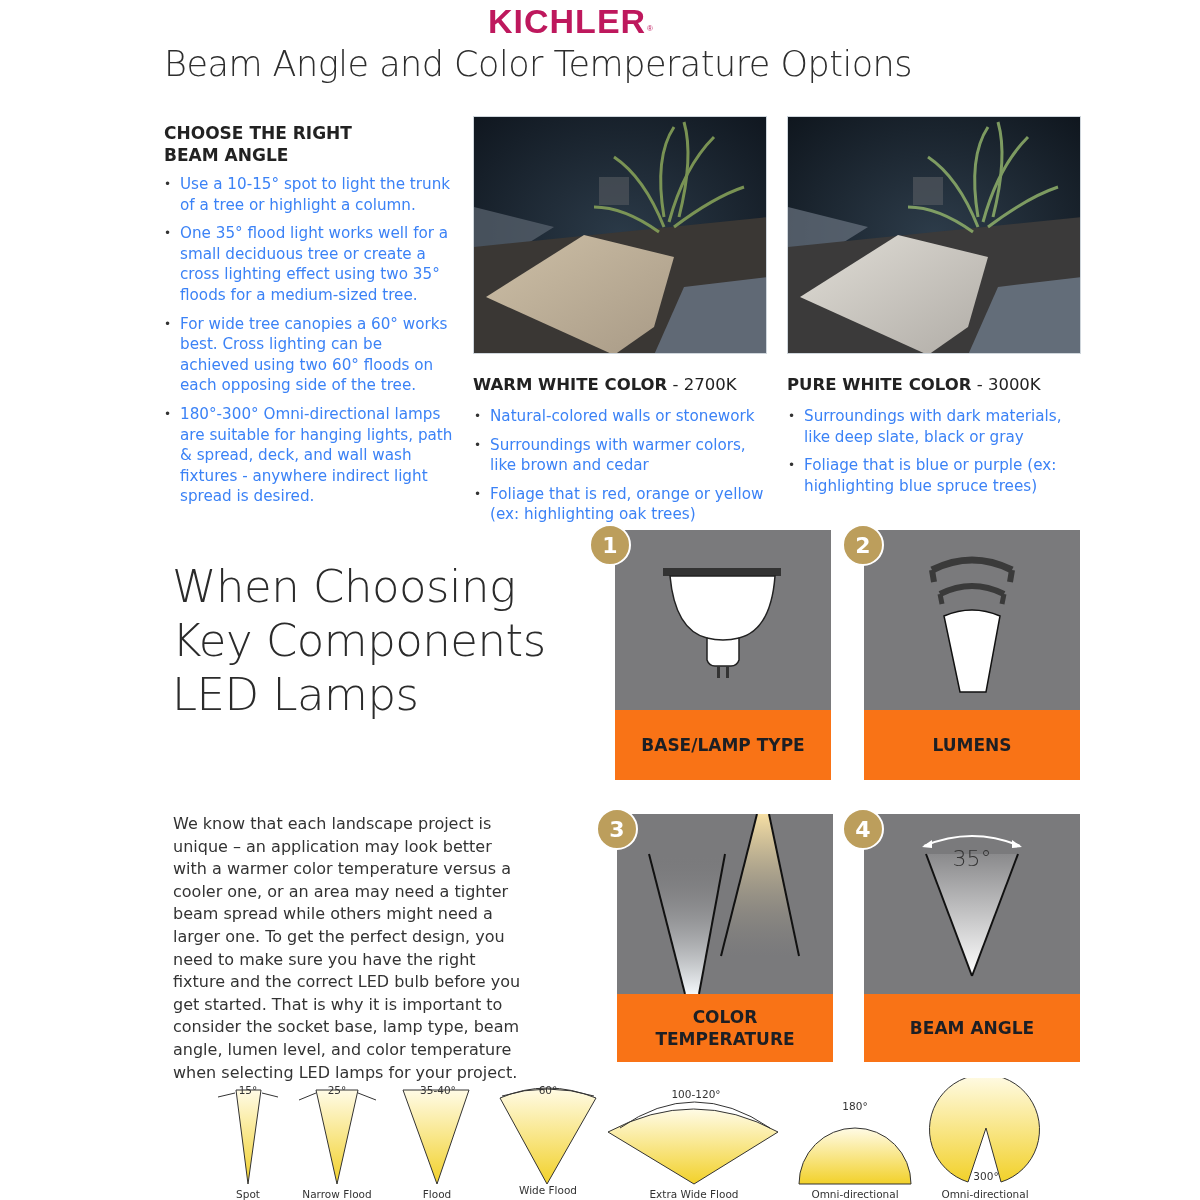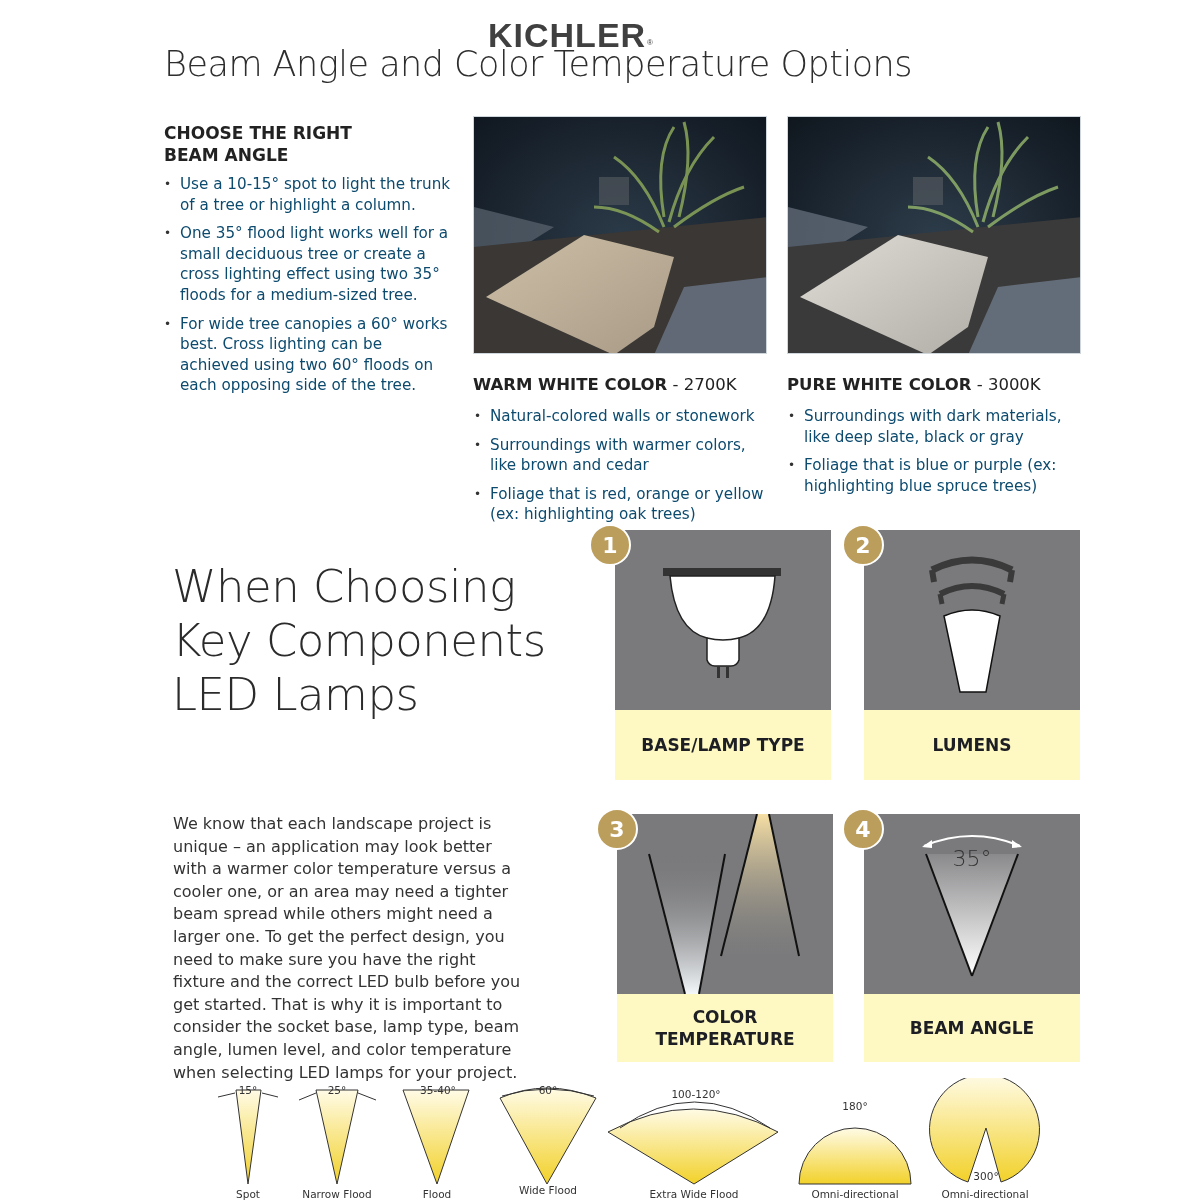--- a/index.html
+++ b/index.html
@@ -1,29 +1,29 @@
 <!DOCTYPE html>
 <html><head>
 <meta charset="utf-8">
 <style>
   * { box-sizing: border-box; margin: 0; padding: 0; }
   html, body { width: 1200px; height: 1200px; background: #ffffff; overflow: hidden; }
   body { position: relative; font-family: "DejaVu Sans", sans-serif; color: #2a2a2a; }
 
   .abs { position: absolute; }
 
-  .logo { left: 488px; top: 16px; font-family: "Liberation Sans", sans-serif; font-size: 34px; font-weight: bold; color: #404040; letter-spacing: 1px; }
+  .logo { left: 488px; top: 2px; font-family: "Liberation Sans", sans-serif; font-size: 34px; font-weight: bold; color: #be185d; letter-spacing: 1px; }
   .logo .reg { font-size: 8px; vertical-align: top; position: relative; top: 22px; left: 1px; font-weight: normal; }
 
   .title { left: 164px; top: 44px; font-size: 35px; font-weight: 300; color: #2e2e2e; font-family: "DejaVu Sans", sans-serif; letter-spacing: -0.5px; }
 
   .h-beam { left: 164px; top: 122px; font-size: 17px; font-weight: bold; line-height: 22px; color: #222; }
 
   ul.bullets { list-style: none; }
-  ul.bullets li { position: relative; padding-left: 16px; font-size: 15.2px; line-height: 20.6px; color: #0c4a6e; margin-bottom: 8px; }
+  ul.bullets li { position: relative; padding-left: 16px; font-size: 15.2px; line-height: 20.6px; color: #3b82f6; margin-bottom: 8px; }
   ul.bullets li::before { content: "•"; position: absolute; left: 0; top: 0; font-size: 12px; color: #333; }
   .beam-list { left: 164px; top: 174px; width: 290px; }
 
   .photo { width: 294px; height: 238px; border: 1px solid #cfd6dc; overflow: hidden; }
   .photo.warm { left: 473px; top: 116px; }
   .photo.pure { left: 787px; top: 116px; }
 
   .color-head { font-size: 16.5px; font-weight: bold; color: #222; }
   .color-head .temp { font-weight: normal; }
   .warm-head { left: 473px; top: 375px; }
@@ -31,21 +31,21 @@
   .warm-list { left: 474px; top: 406px; width: 300px; }
   .pure-list { left: 788px; top: 406px; width: 300px; }
   .warm-list li, .pure-list li { font-size: 15.5px; line-height: 20.4px; margin-bottom: 4px; padding-left: 17px; }
 
   .key-title { left: 172px; top: 560px; font-size: 45px; font-weight: 300; line-height: 54px; color: #2b2b2b; letter-spacing: -0.5px; }
 
   .intro { left: 173px; top: 778px; width: 355px; font-size: 16px; line-height: 22.6px; color: #333; margin-top: 35px; }
 
   .card { width: 216px; }
   .card .art { height: 180px; background: #7a7a7c; position: relative; }
-  .card .lab { background: #fef9c3; display: flex; align-items: center; justify-content: center; text-align: center; font-weight: bold; font-size: 17px; color: #1d1f24; line-height: 22px; }
+  .card .lab { background: #f97316; display: flex; align-items: center; justify-content: center; text-align: center; font-weight: bold; font-size: 17px; color: #1d1f24; line-height: 22px; }
   .card1 { left: 615px; top: 530px; }
   .card2 { left: 864px; top: 530px; }
   .card3 { left: 617px; top: 814px; }
   .card4 { left: 864px; top: 814px; }
   .card1 .lab, .card2 .lab { height: 70px; }
   .card3 .art, .card4 .art { height: 180px; }
   .card3 .lab, .card4 .lab { height: 68px; }
 
   .num { width: 42px; height: 42px; border-radius: 50%; background: #bc9e5c; color: #fff; font-weight: bold; font-size: 22px; display: flex; align-items: center; justify-content: center; border: 2px solid #fff; }
   .num1 { left: 589px; top: 524px; }
@@ -63,20 +63,21 @@
 <div class="abs title">Beam Angle and Color Temperature Options</div>
 
 <div class="abs h-beam">
   <div>CHOOSE THE RIGHT</div>
   <div>BEAM ANGLE</div>
 </div>
 <ul class="abs bullets beam-list">
   <li>Use a 10-15° spot to light the trunk of a tree or highlight a column.</li>
   <li>One 35° flood light works well for a small deciduous tree or create a cross lighting effect using two 35° floods for a medium-sized tree.</li>
   <li>For wide tree canopies a 60° works best. Cross lighting can be achieved using two 60° floods on each opposing side of the tree.</li>
+  <li>180°-300° Omni-directional lamps are suitable for hanging lights, path &amp; spread, deck, and wall wash fixtures - anywhere indirect light spread is desired.</li>
 </ul>
 
 <div class="abs photo warm">
   <svg width="294" height="238" viewBox="0 0 294 238">
     <defs>
       <radialGradient id="wsky" cx="0.5" cy="0.5" r="0.8">
           <stop offset="0" stop-color="#2b3a48"></stop>
           <stop offset="1" stop-color="#0c121a"></stop>
         </radialGradient>
       <linearGradient id="wslab" x1="0" y1="0" x2="1" y2="1">

